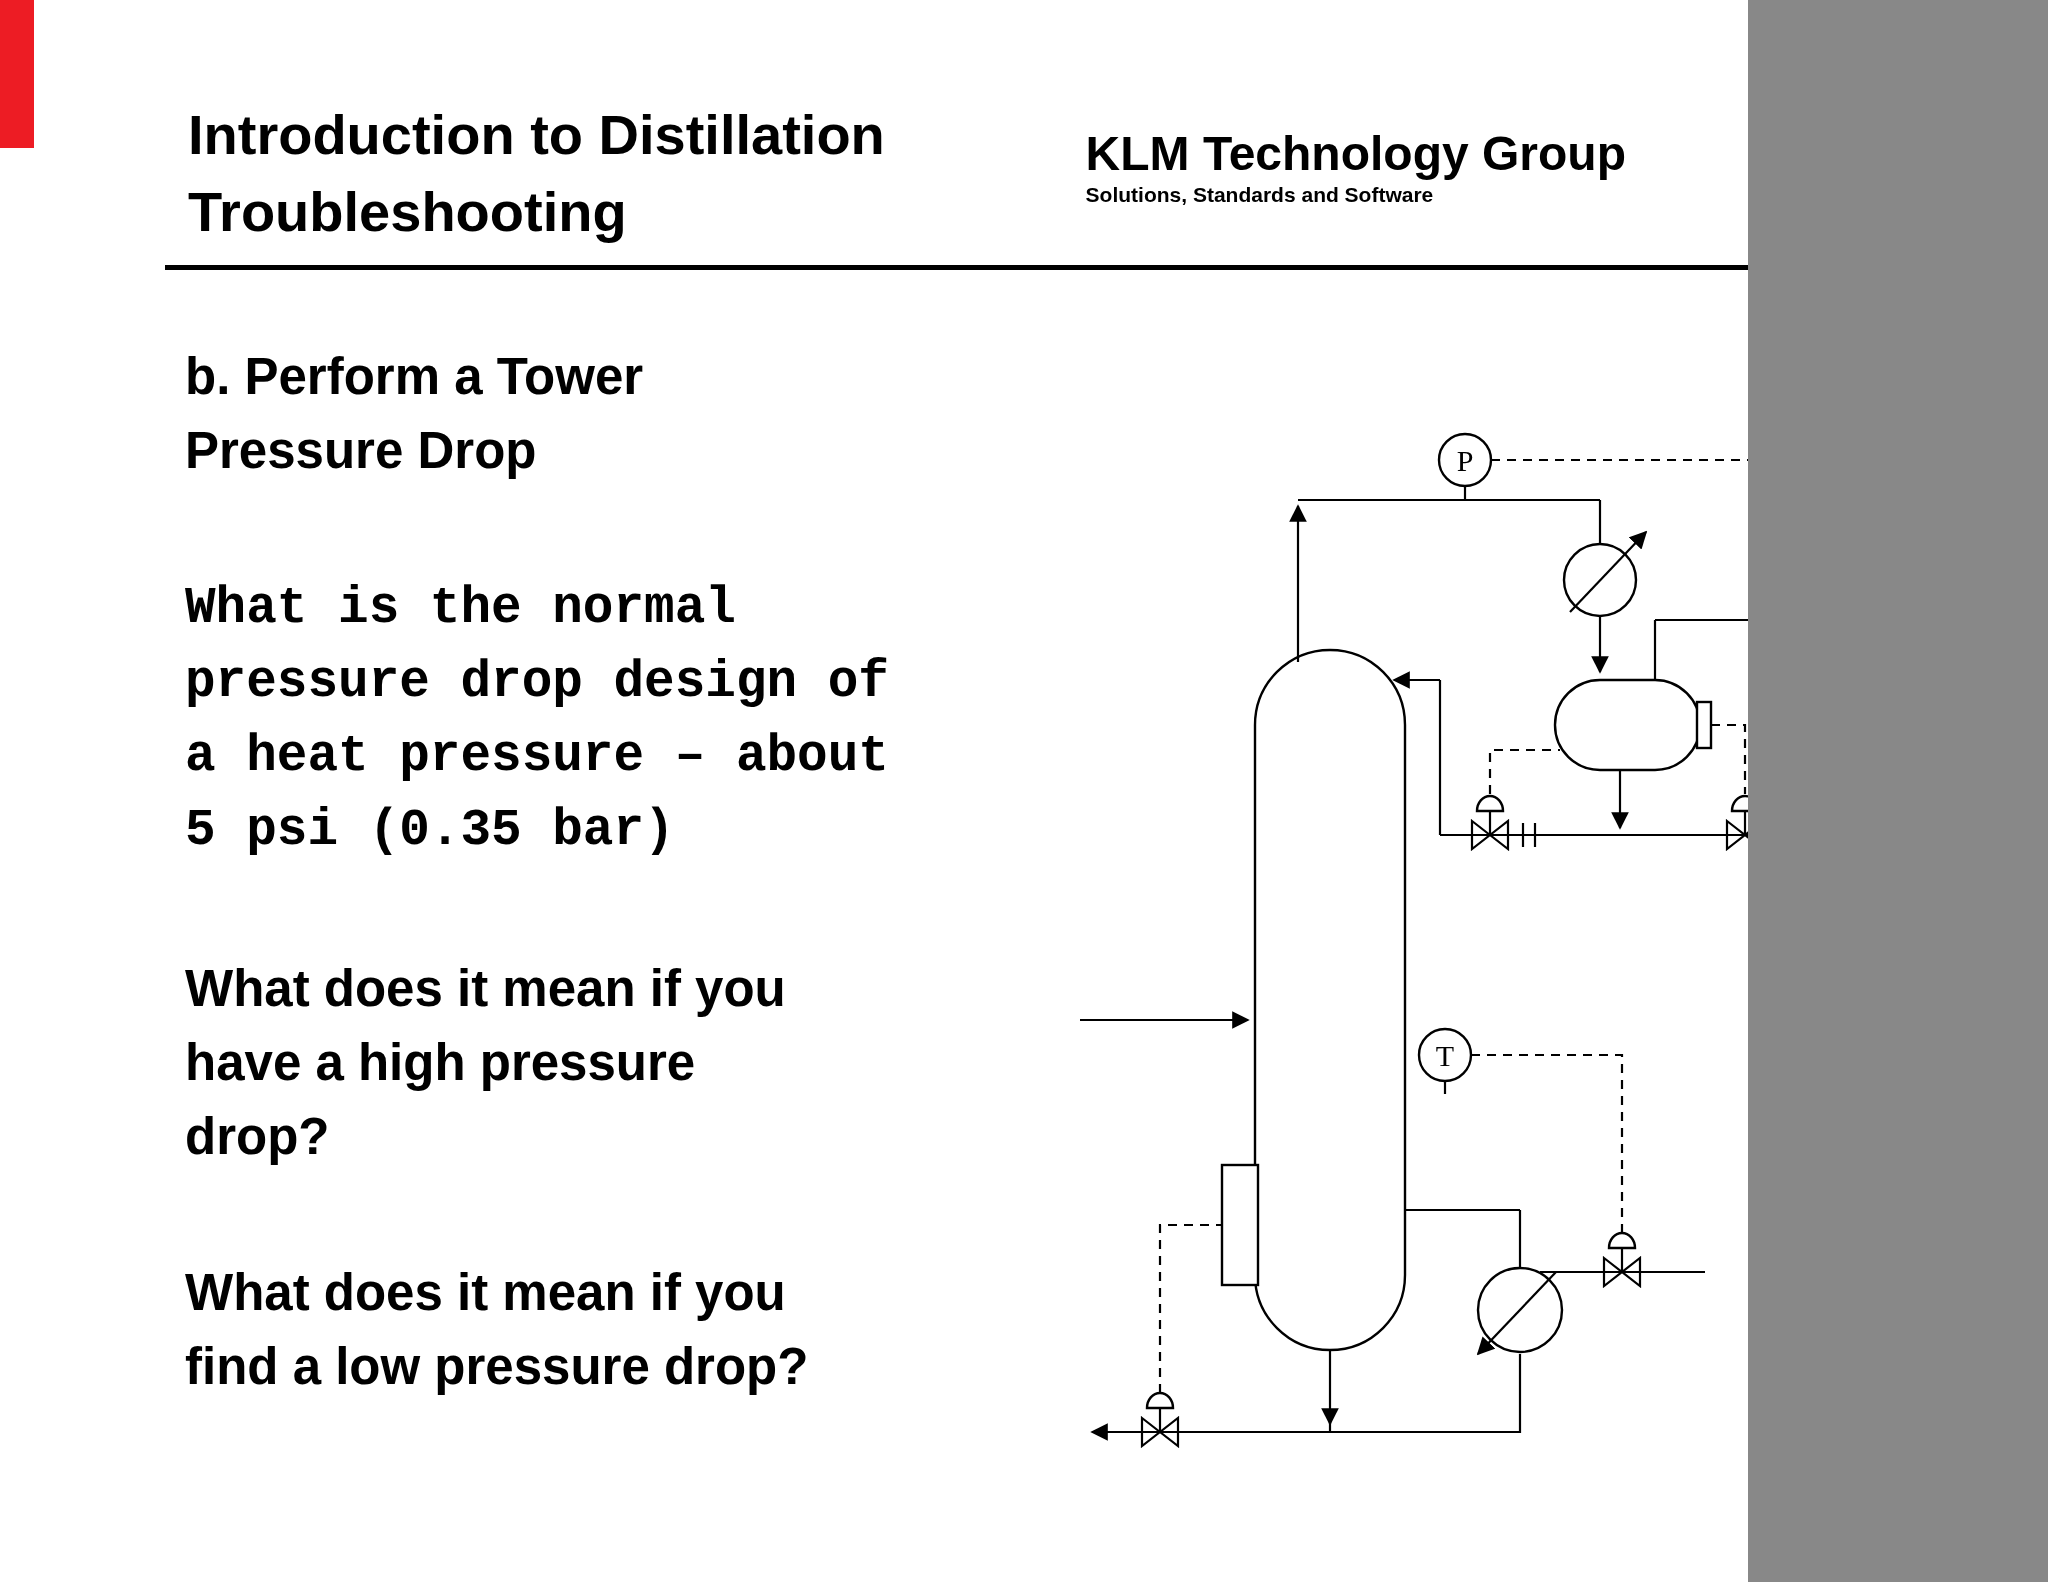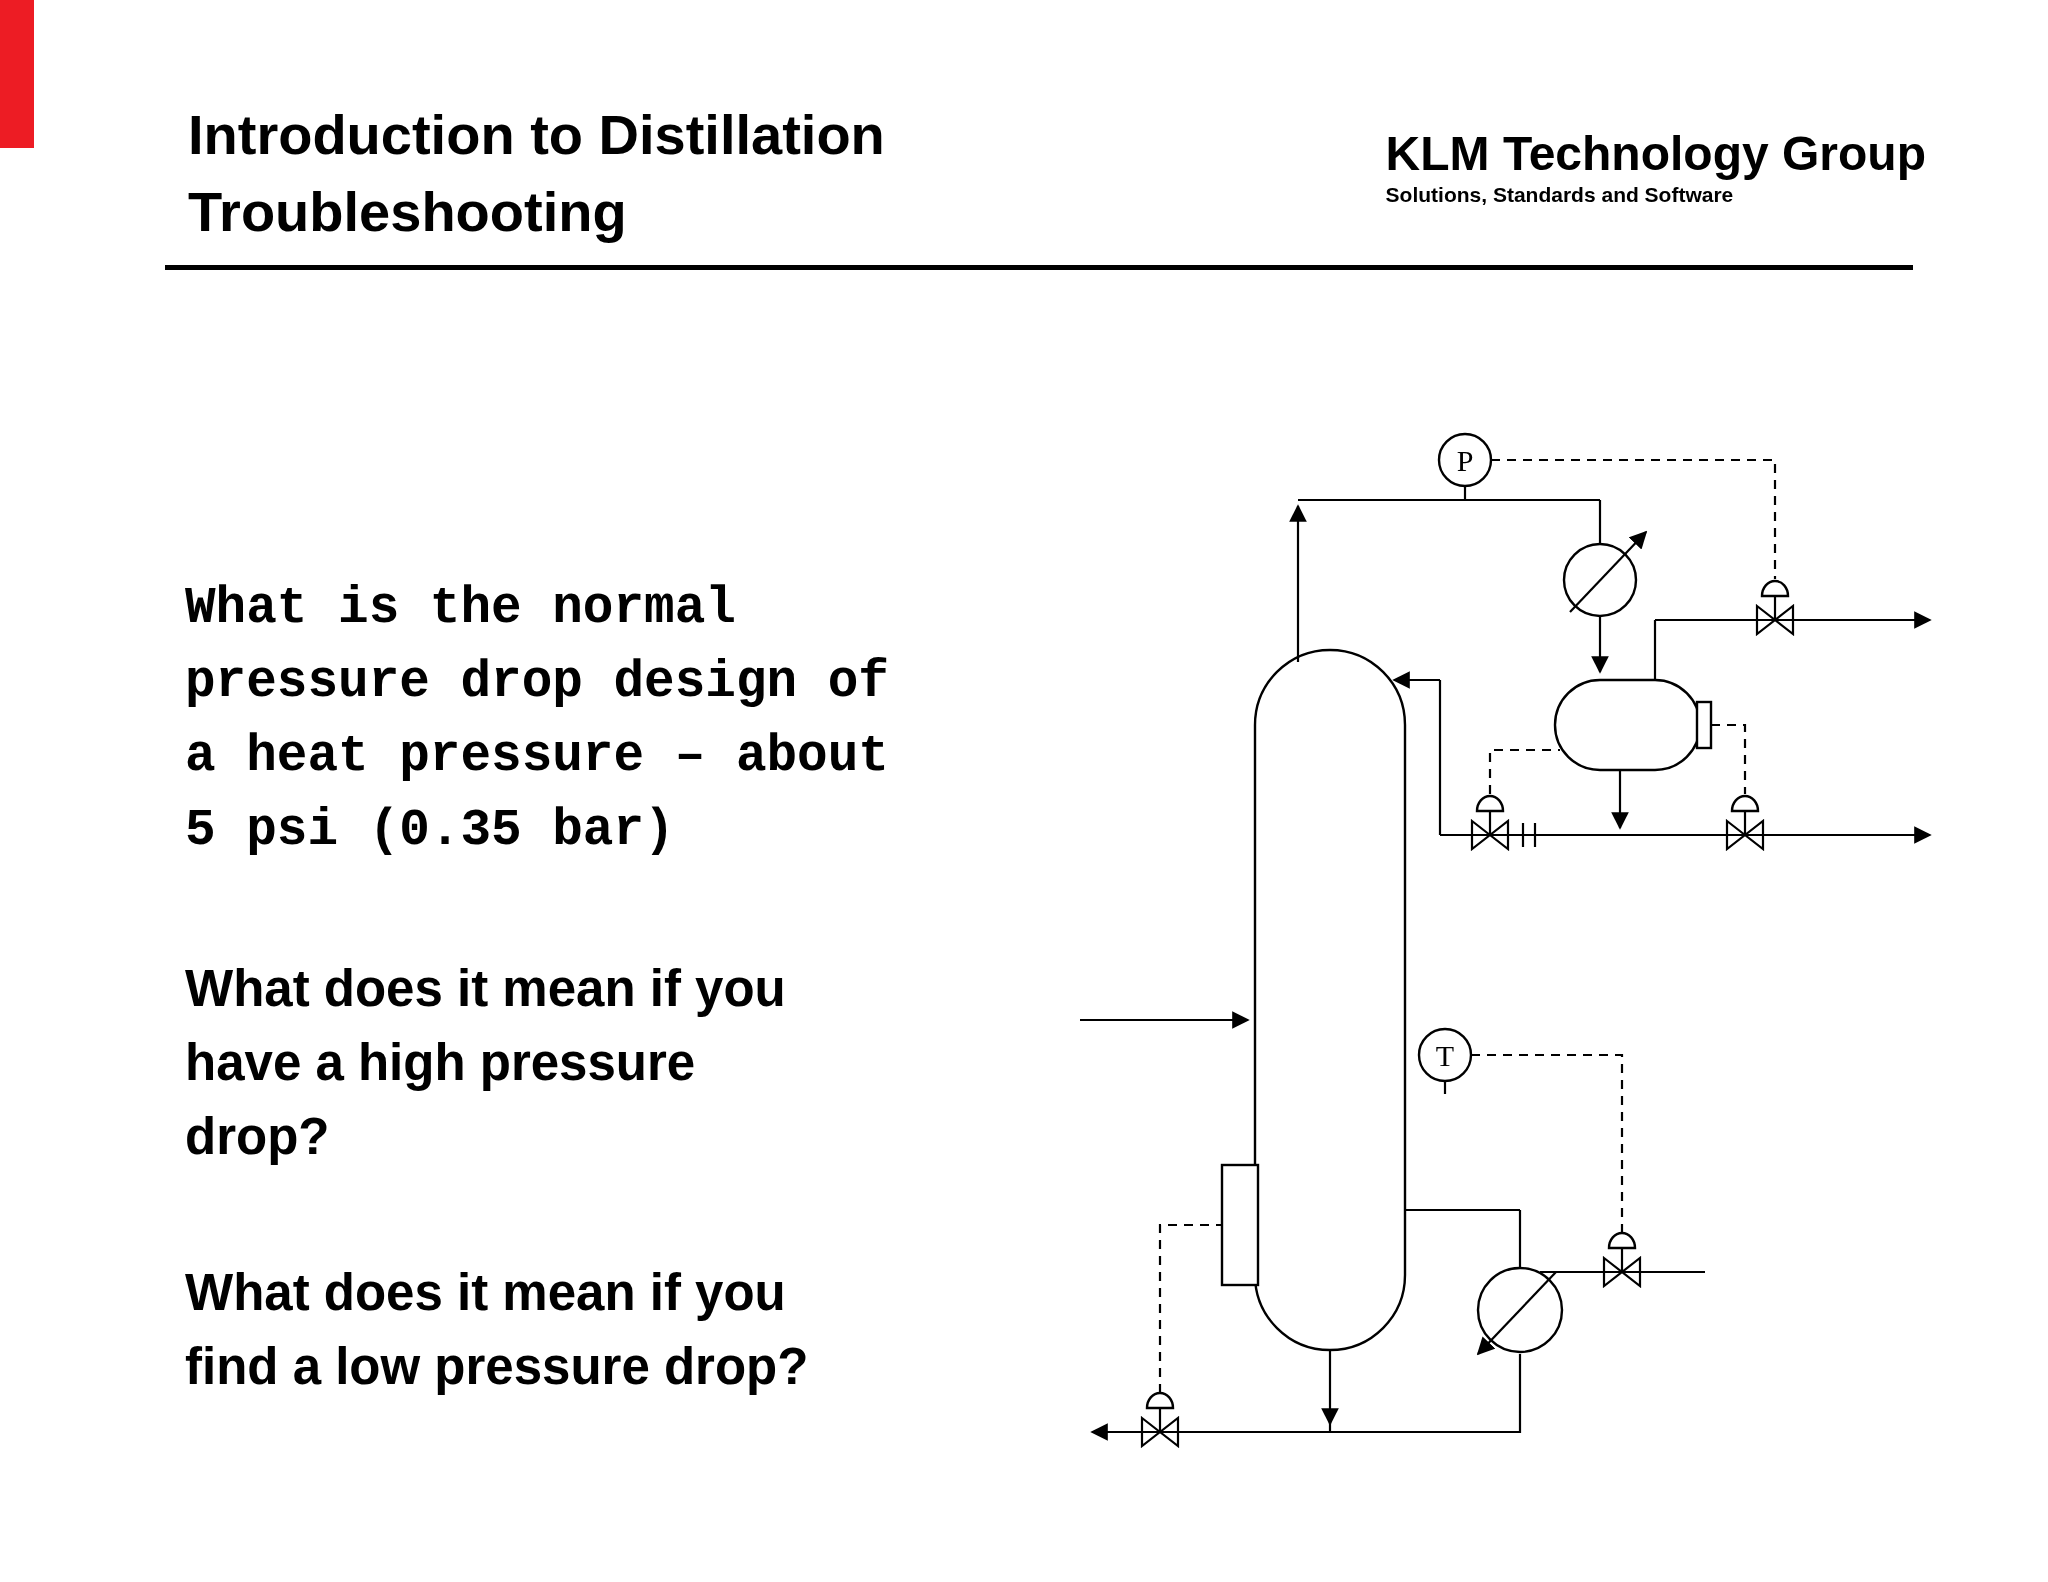--- a/index.html
+++ b/index.html
@@ -1,18 +1,18 @@
 <!DOCTYPE html>
 <html><head>
 <meta charset="utf-8">
 <style>
   html, body { margin: 0; padding: 0; background: #888; }
   .slide {
     position: relative;
-    width: 2048px;
+    width: 1748px;
     height: 1582px;
     background: #ffffff;
     overflow: hidden;
     font-family: "Liberation Sans", sans-serif;
     color: #000000;
   }
   .red-bar {
     position: absolute;
     left: 0; top: 0;
     width: 34px; height: 148px;
@@ -97,20 +97,21 @@
 
   <h1 class="title"><span>Introduction to Distillation</span><br><span>Troubleshooting</span></h1>
 
   <div class="org-block">
     <div class="org-name">KLM Technology Group</div>
     <div class="org-tagline">Solutions, Standards and Software</div>
   </div>
 
   <div class="header-rule"></div>
 
+  <p class="body-par p1"><span>b. Perform a Tower</span><br><span>Pressure Drop</span></p>
 
   <p class="body-par p2"><span>What is the normal</span><br><span>pressure drop design of</span><br><span>a heat pressure – about</span><br><span>5 psi (0.35 bar)</span></p>
 
   <p class="body-par p3"><span>What does it mean if you</span><br><span>have a high pressure</span><br><span>drop?</span></p>
 
   <p class="body-par p4"><span>What does it mean if you</span><br><span>find a low pressure drop?</span></p>
 
   <svg class="pfd" viewBox="0 0 980 1060" xmlns="http://www.w3.org/2000/svg">
     <defs>
       <marker id="arr" viewBox="0 0 10 10" refX="9" refY="5" markerWidth="8" markerHeight="8" orient="auto-start-reverse">

